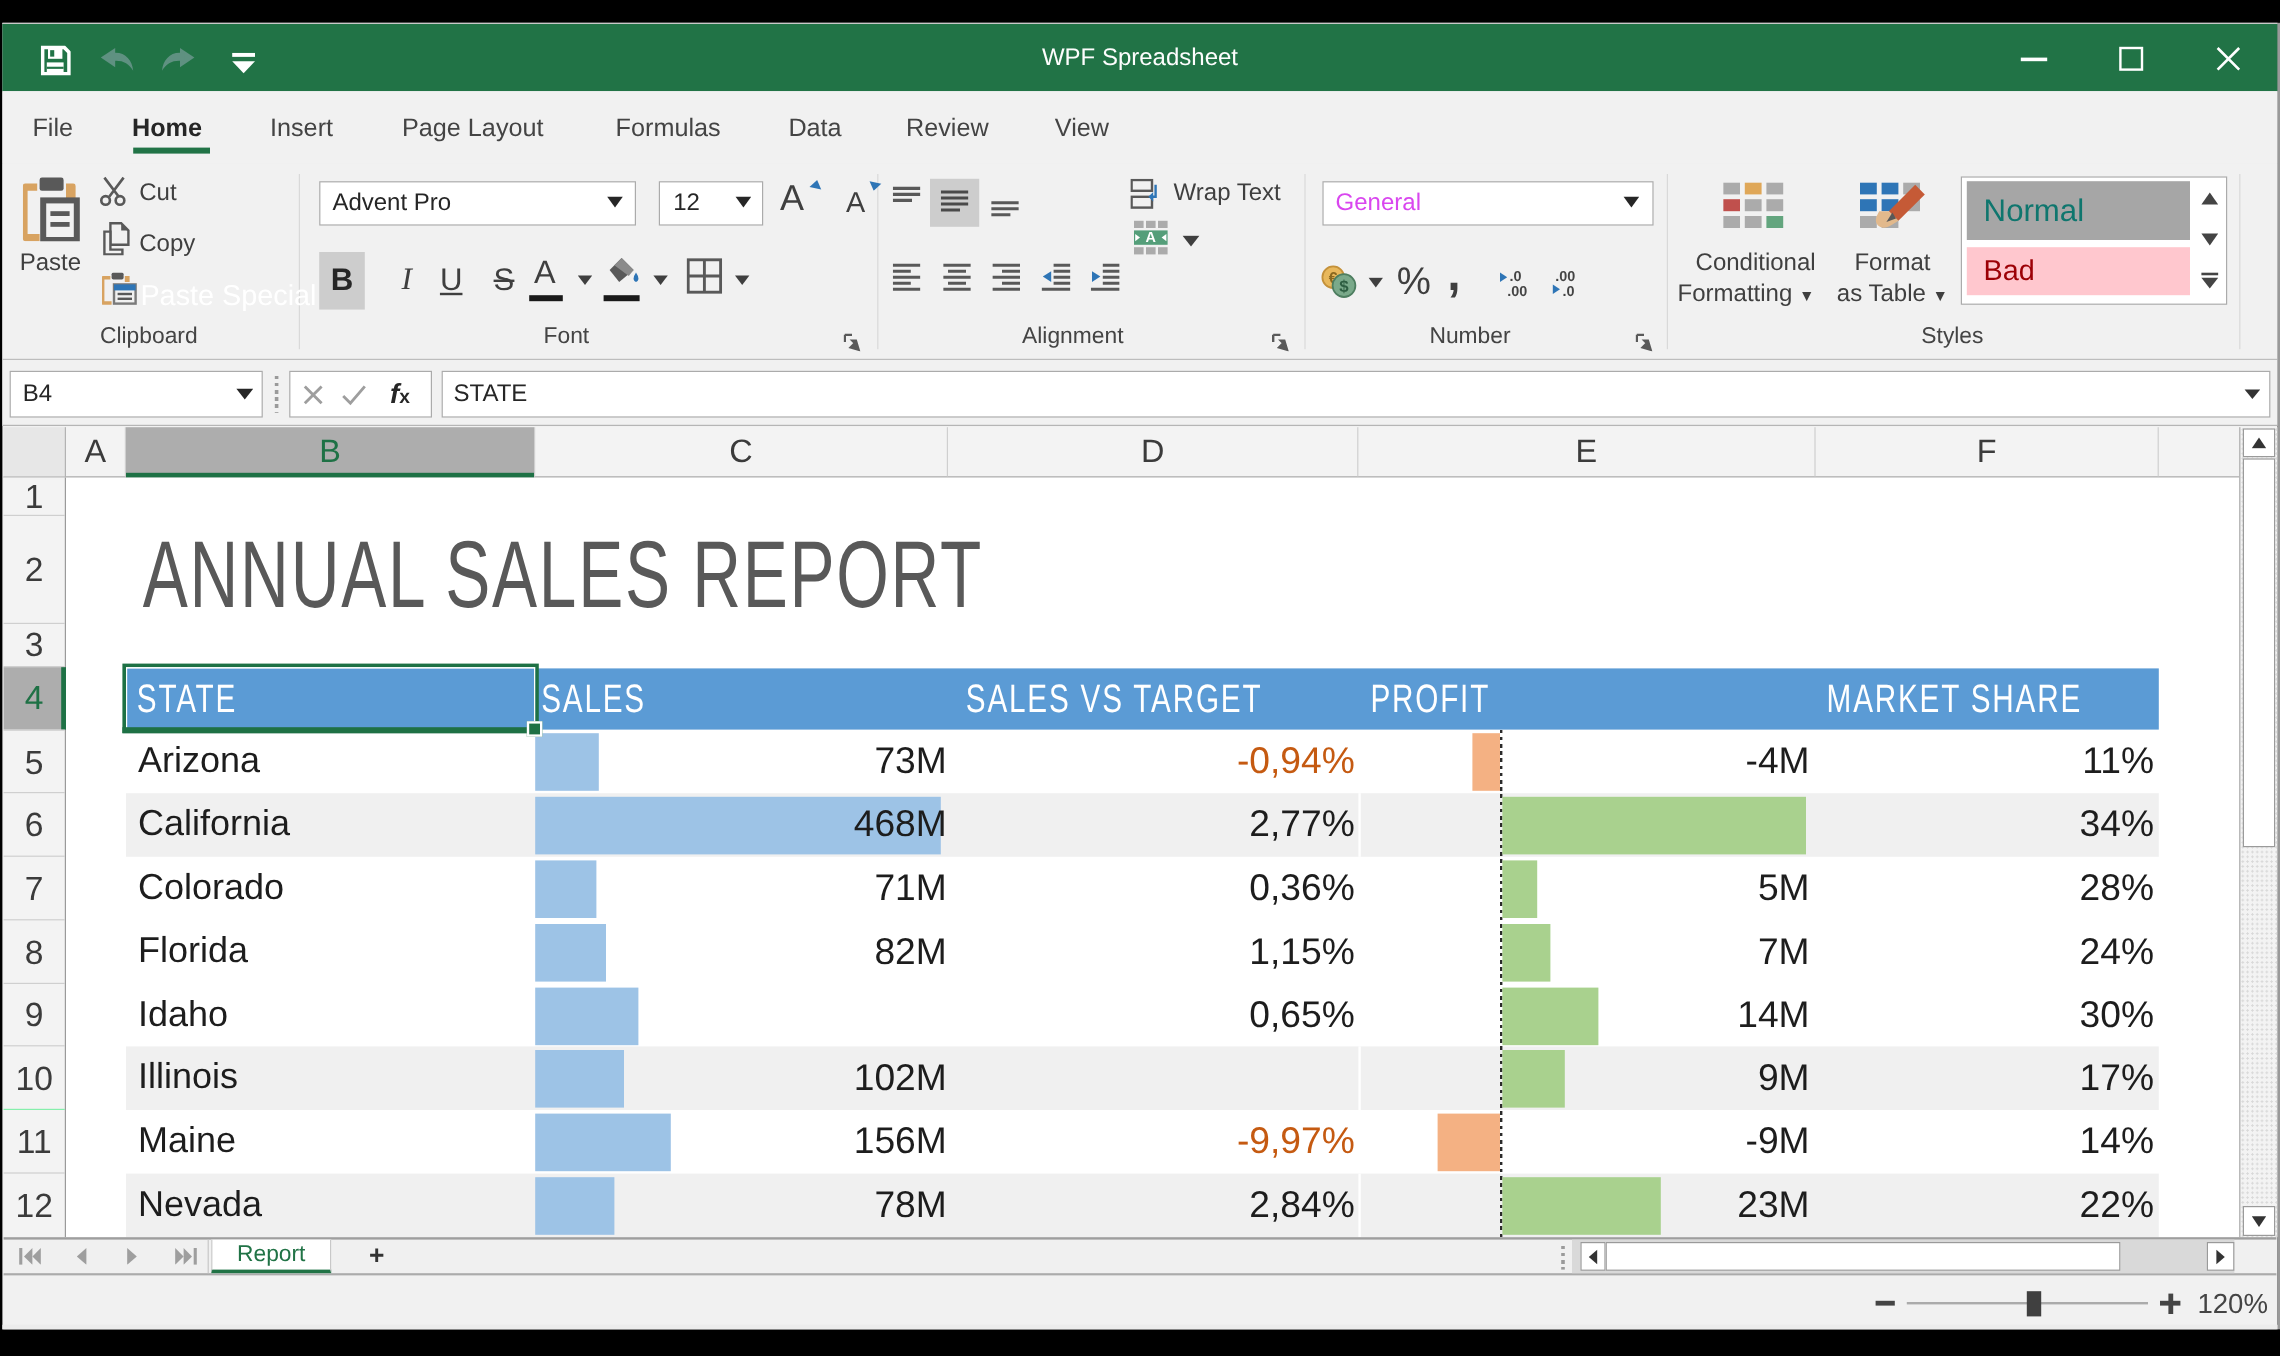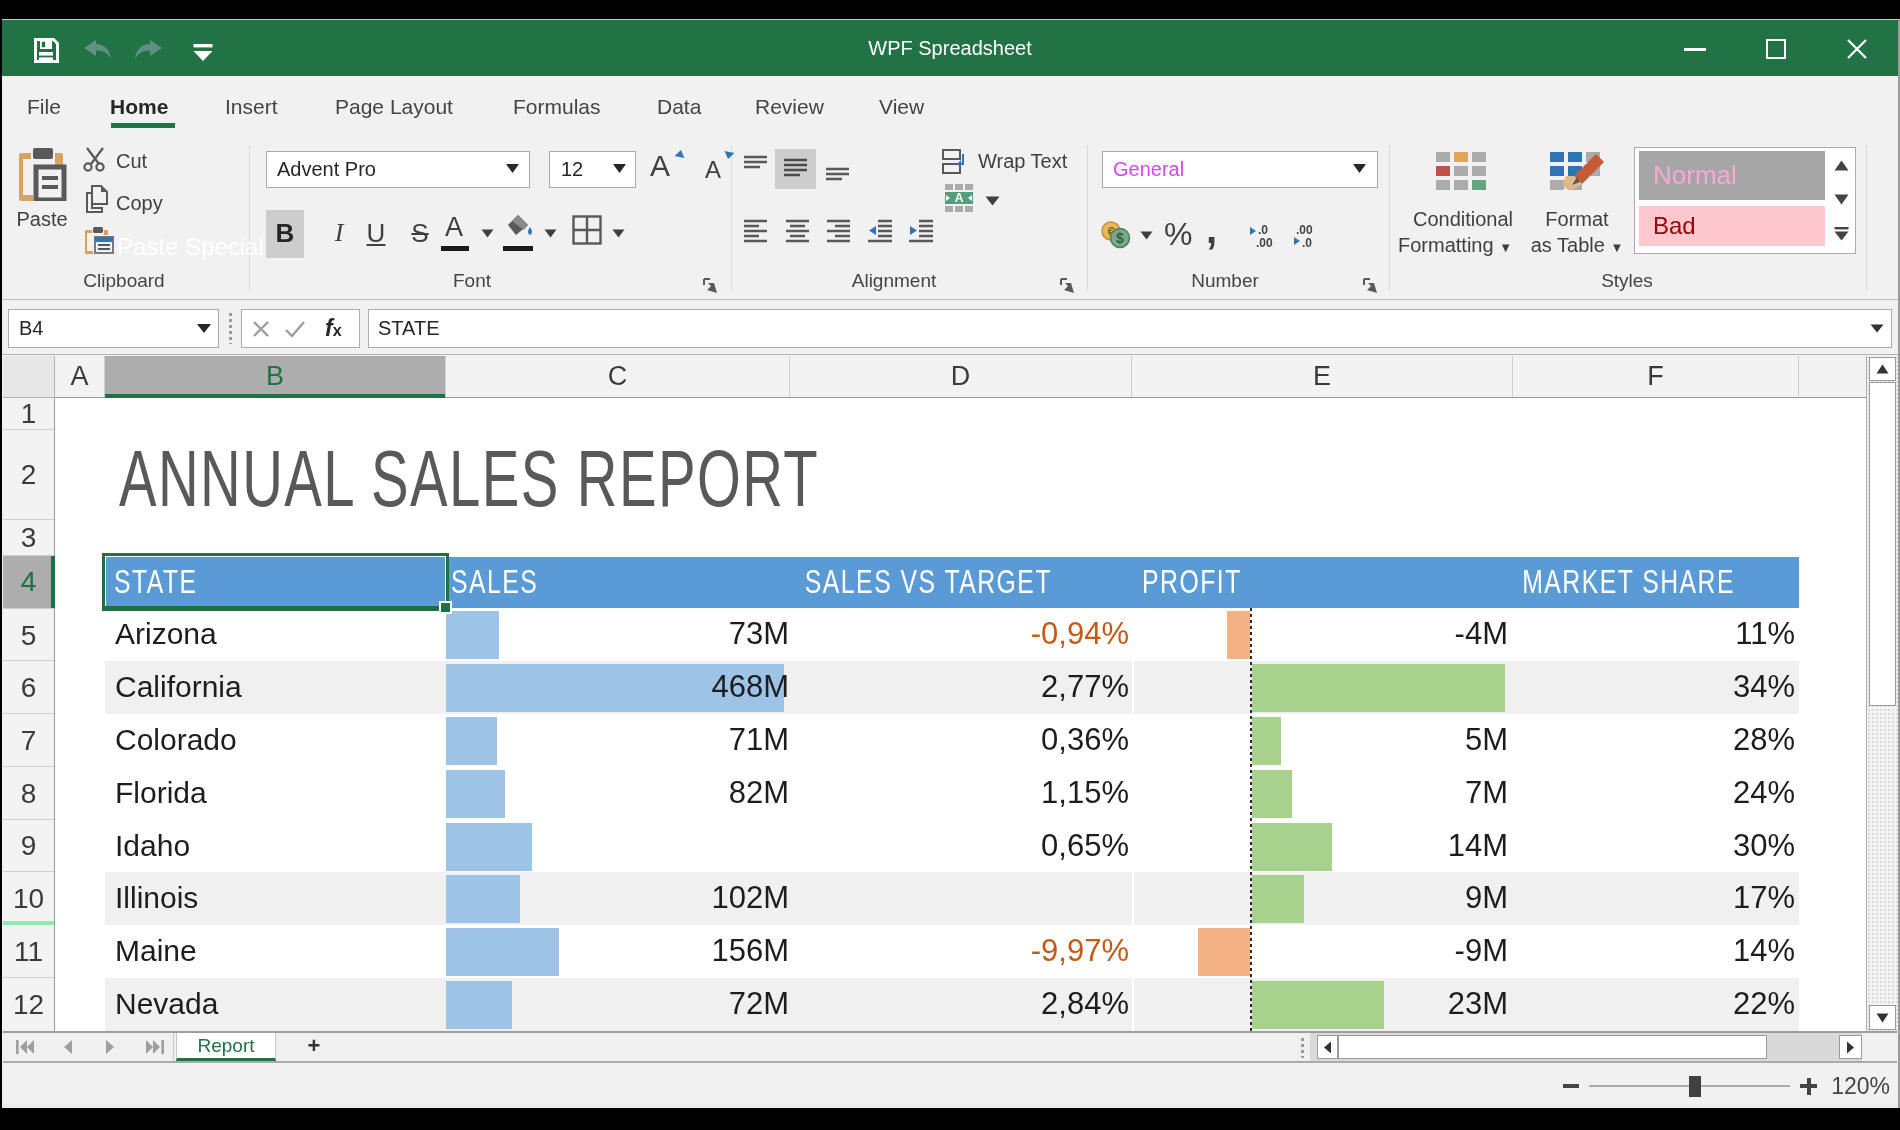--- a/index.html
+++ b/index.html
@@ -281,21 +281,21 @@
       <rect x="18" y="28" width="14" height="10" fill="#ababab"></rect>
     <path d="M46 2 l8 8 l-22 22 l-8 -8 z" fill="#c55a36"></path>
     <path d="M24 24 l8 8 l-5 3 q-8 5 -12 1 q-4 -4 1 -12 z" fill="#e2b98c"></path>
     <path d="M30 30 l-8 3 l5 -8 z" fill="#595959"></path>
   </svg>
   <div class="abs" style="left:1507px;top:208px;width:140px;height:22px;text-align:center;font-size:20px;color:#3f3f3f;">Format</div>
   <div class="abs" style="left:1507px;top:234px;width:140px;height:22px;text-align:center;font-size:20px;color:#3f3f3f;">as Table <span style="font-size:13px;">▼</span></div>
 
   <div class="abs" style="left:1634px;top:147px;width:222px;height:107px;background:#fff;border:1px solid #ababab;"></div>
   <div class="abs" style="left:1639px;top:151px;width:186px;height:49px;background:#a6a6a6;"></div>
-  <div class="abs" style="left:1653px;top:151px;height:49px;line-height:48px;font-size:26px;color:#f9a8d4;">Normal</div>
+  <div class="abs" style="left:1653px;top:151px;height:49px;line-height:48px;font-size:26px;color:#0f766e;">Normal</div>
   <div class="abs" style="left:1639px;top:206px;width:186px;height:40px;background:#ffc7ce;"></div>
   <div class="abs" style="left:1653px;top:206px;height:52px;line-height:39px;font-size:24px;color:#9c0006;">Bad</div>
   <svg class="abs" style="left:1834px;top:160px;" width="15" height="11" viewBox="0 0 15 11">
       <path d="M0.5 10.5 L14.5 10.5 L7.5 0.5 Z" fill="#444"></path>
     </svg>
   <svg class="abs" style="left:1834px;top:194px;" width="15" height="11" viewBox="0 0 15 11">
       <path d="M0.5 0.5 L14.5 0.5 L7.5 10.5 Z" fill="#444"></path>
     </svg>
   <svg class="abs" style="left:1834px;top:227px;" width="15" height="14" viewBox="0 0 15 14">
       <rect x="0.5" y="0" width="14" height="2.4" fill="#444"></rect>
@@ -338,21 +338,21 @@
   <div class="abs" style="left:3px;top:398px;width:51px;height:32px;line-height:32px;text-align:center;font-size:28px;color:#3b3b3b;border-bottom:1px solid #cfcfcf;">1</div>
   <div class="abs" style="left:3px;top:430px;width:51px;height:90px;line-height:90px;text-align:center;font-size:28px;color:#3b3b3b;border-bottom:1px solid #cfcfcf;">2</div>
   <div class="abs" style="left:3px;top:520px;width:51px;height:36px;line-height:36px;text-align:center;font-size:28px;color:#3b3b3b;border-bottom:1px solid #cfcfcf;">3</div>
   <div class="abs" style="left:3px;top:556px;width:51px;height:52px;line-height:52px;text-align:center;font-size:28px;color:#1e7145;background:#adadad;">4</div>
   <div class="abs" style="left:51px;top:556px;width:4px;height:52px;background:#1e7145;"></div>
   <div class="abs" style="left:3px;top:608px;width:51px;height:53px;line-height:53px;text-align:center;font-size:28px;color:#3b3b3b;border-bottom:1px solid #cfcfcf;border-top:1px solid #cfcfcf;">5</div>
   <div class="abs" style="left:3px;top:661px;width:51px;height:53px;line-height:53px;text-align:center;font-size:28px;color:#3b3b3b;border-bottom:1px solid #cfcfcf;">6</div>
   <div class="abs" style="left:3px;top:714px;width:51px;height:53px;line-height:53px;text-align:center;font-size:28px;color:#3b3b3b;border-bottom:1px solid #cfcfcf;">7</div>
   <div class="abs" style="left:3px;top:767px;width:51px;height:53px;line-height:53px;text-align:center;font-size:28px;color:#3b3b3b;border-bottom:1px solid #cfcfcf;">8</div>
   <div class="abs" style="left:3px;top:820px;width:51px;height:52px;line-height:52px;text-align:center;font-size:28px;color:#3b3b3b;border-bottom:1px solid #cfcfcf;">9</div>
-  <div class="abs" style="left:3px;top:872px;width:51px;height:53px;line-height:53px;text-align:center;font-size:28px;color:#3b3b3b;border-bottom:4px solid #86efac;">10</div>
+  <div class="abs" style="left:3px;top:872px;width:51px;height:53px;line-height:53px;text-align:center;font-size:28px;color:#3b3b3b;border-bottom:1px solid #86efac;">10</div>
   <div class="abs" style="left:3px;top:925px;width:51px;height:53px;line-height:53px;text-align:center;font-size:28px;color:#3b3b3b;border-bottom:1px solid #cfcfcf;">11</div>
   <div class="abs" style="left:3px;top:978px;width:51px;height:53px;line-height:53px;text-align:center;font-size:28px;color:#3b3b3b;">12</div>
 
   <div class="abs" style="left:55px;top:398px;width:1811px;height:633px;background:#fff;"></div>
 
   <div class="abs cond" id="bigtitle" style="left:119px;top:433px;font-size:79px;color:#595959;letter-spacing:2px;transform:scaleX(0.713);transform-origin:0 0;white-space:nowrap;">ANNUAL SALES REPORT</div>
 
   <div class="abs" style="left:105px;top:661px;width:1694px;height:53px;background:#f0f0f0;"></div>
   <div class="abs" style="left:105px;top:872px;width:1694px;height:53px;background:#f0f0f0;"></div>
   <div class="abs" style="left:105px;top:978px;width:1694px;height:53px;background:#f0f0f0;"></div>
@@ -394,21 +394,21 @@
   <div class="abs name" style="top:872px;">Illinois</div>
   <div class="abs name" style="top:925px;">Maine</div>
   <div class="abs name" style="top:978px;">Nevada</div>
 
   <div class="abs val c-sales" style="top:608px;">73M</div>
   <div class="abs val c-sales" style="top:661px;">468M</div>
   <div class="abs val c-sales" style="top:714px;">71M</div>
   <div class="abs val c-sales" style="top:767px;">82M</div>
   <div class="abs val c-sales" style="top:872px;">102M</div>
   <div class="abs val c-sales" style="top:925px;">156M</div>
-  <div class="abs val c-sales" style="top:978px;">72M</div>
+  <div class="abs val c-sales" style="top:978px;">78M</div>
 
   <div class="abs val c-pct neg" style="top:608px;">-0,94%</div>
   <div class="abs val c-pct" style="top:661px;">2,77%</div>
   <div class="abs val c-pct" style="top:714px;">0,36%</div>
   <div class="abs val c-pct" style="top:767px;">1,15%</div>
   <div class="abs val c-pct" style="top:820px;">0,65%</div>
   <div class="abs val c-pct neg" style="top:925px;">-9,97%</div>
   <div class="abs val c-pct" style="top:978px;">2,84%</div>
 
   <div class="abs val c-prof" style="top:608px;">-4M</div>

